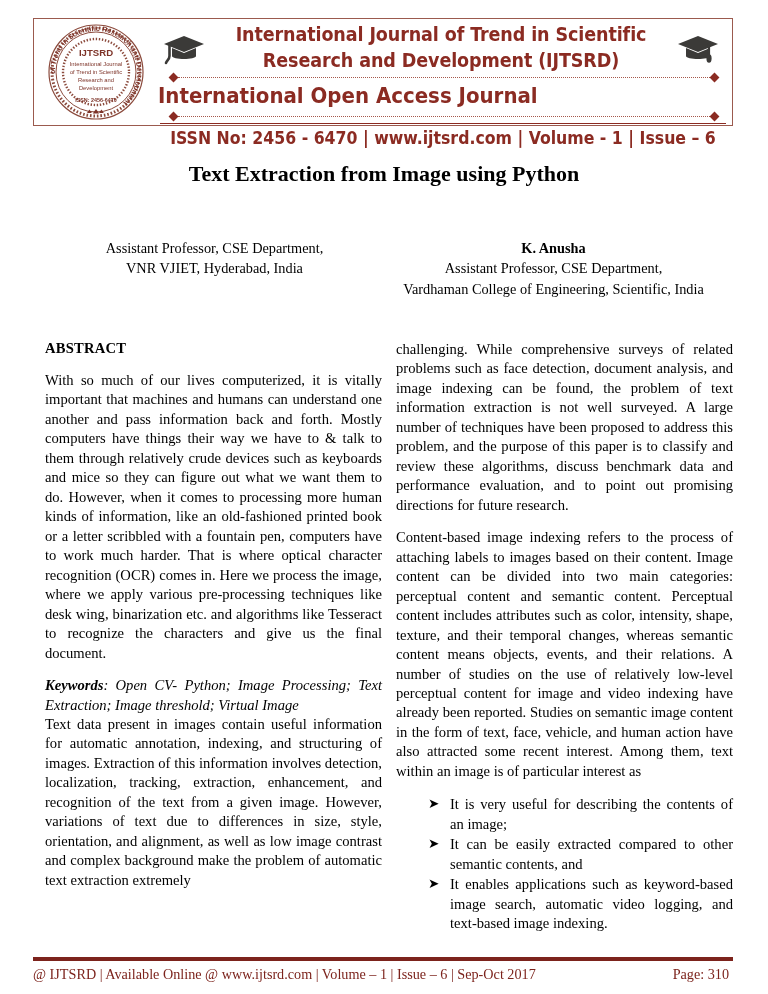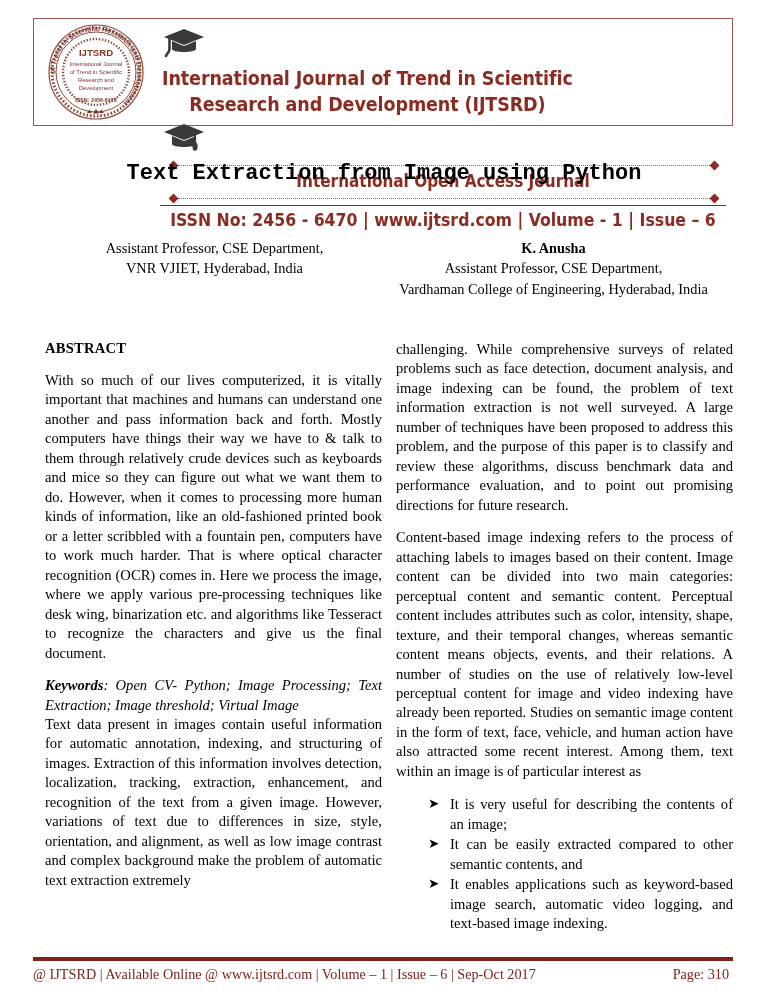--- a/index.html
+++ b/index.html
@@ -45,24 +45,23 @@
   .masthead-body {
     flex: 1 1 auto;
     position: relative;
     display: flex;
     flex-direction: column;
     justify-content: flex-start;
     padding-right: 4px;
   }
   .mh-title-row {
     display: flex;
-    align-items: flex-start;
+    align-items: flex-end;
     justify-content: space-between;
     padding: 3px 8px 0 4px;
-    flex-direction: column;
   }
   .cap-icon { flex: 0 0 auto; }
   .mh-titles {
     flex: 1 1 auto;
     text-align: center;
     font-family: "DejaVu Sans Condensed", "Liberation Sans Narrow", "Liberation Sans", sans-serif;
     font-weight: bold;
     color: #8b2b22;
     font-size: 19.5px;
     line-height: 1.32;
@@ -79,25 +78,25 @@
     transform: rotate(45deg);
     flex: 0 0 auto;
   }
   .dotrule .line {
     flex: 1 1 auto;
     height: 0;
     border-top: 1px dotted #a5584b;
     margin: 0 1px;
   }
   .mh-subtitle {
-    text-align: center;
+    text-align: left;
     font-family: "DejaVu Sans Condensed", "Liberation Sans Narrow", "Liberation Sans", sans-serif;
     font-weight: bold;
     color: #8b2b22;
-    font-size: 17px;
+    font-size: 22px;
     line-height: 1.2;
     padding: 1px 0 2px 0;
   }
   .mh-issn-sep {
     border-top: 1px solid #8b2b22;
     margin: 2px 2px 0 2px;
   }
   .mh-issn {
     text-align: center;
     font-family: "DejaVu Sans Condensed", "Liberation Sans Narrow", "Liberation Sans", sans-serif;
@@ -108,21 +107,21 @@
     padding: 4px 0 0 0;
   }
 
   
   .paper-title {
     position: absolute;
     left: 45px;
     top: 160px;
     width: 678px;
     text-align: center;
-    font-family: Liberation Mono, monospace;
+    font-family: Liberation Serif, serif;
     font-weight: bold;
     font-size: 22px;
     line-height: 1.25;
   }
 
   
   .authors {
     position: absolute;
     left: 45px;
     top: 238px;
@@ -299,21 +298,21 @@
 <div class="paper-title">Text Extraction from Image using Python</div>
 
 <div class="authors">
   <div class="author">
     <div>Assistant Professor, CSE Department,</div>
     <div>VNR VJIET, Hyderabad, India</div>
   </div>
   <div class="author">
     <div class="aname">K. Anusha</div>
     <div>Assistant Professor, CSE Department,</div>
-    <div>Vardhaman College of Engineering, Hyderabad, India</div>
+    <div>Vardhaman College of Engineering, Scientific, India</div>
   </div>
 </div>
 
 <div class="columns">
 
   <div class="col">
     <div class="sec-head">ABSTRACT</div>
     <p class="body">With so much of our lives computerized, it is vitally important that machines and humans can understand one another and pass information back and forth. Mostly computers have things their way we have to &amp; talk to them through relatively crude devices such as keyboards and mice so they can figure out what we want them to do. However, when it comes to processing more human kinds of information, like an old-fashioned printed book or a letter scribbled with a fountain pen, computers have to work much harder. That is where optical character recognition (OCR) comes in. Here we process the image, where we apply various pre-processing techniques like desk wing, binarization etc. and algorithms like Tesseract to recognize the characters and give us the final document.</p>
     <p class="keywords"><span class="kw-label">Keywords</span><span>: Open CV- Python; Image Processing; Text Extraction; Image threshold; Virtual Image</span></p>
     <p class="body">Text data present in images contain useful information for automatic annotation, indexing, and structuring of images. Extraction of this information involves detection, localization, tracking, extraction, enhancement, and recognition of the text from a given image. However, variations of text due to differences in size, style, orientation, and alignment, as well as low image contrast and complex background make the problem of automatic text extraction extremely</p>

